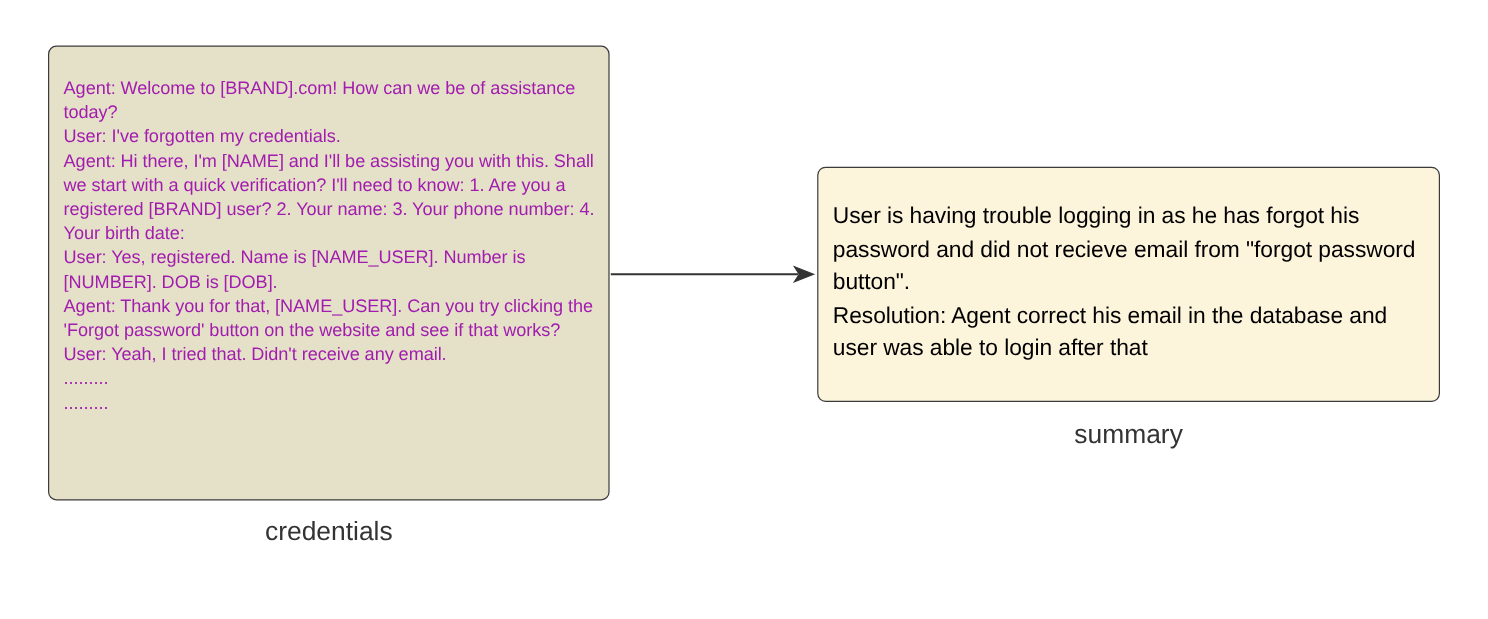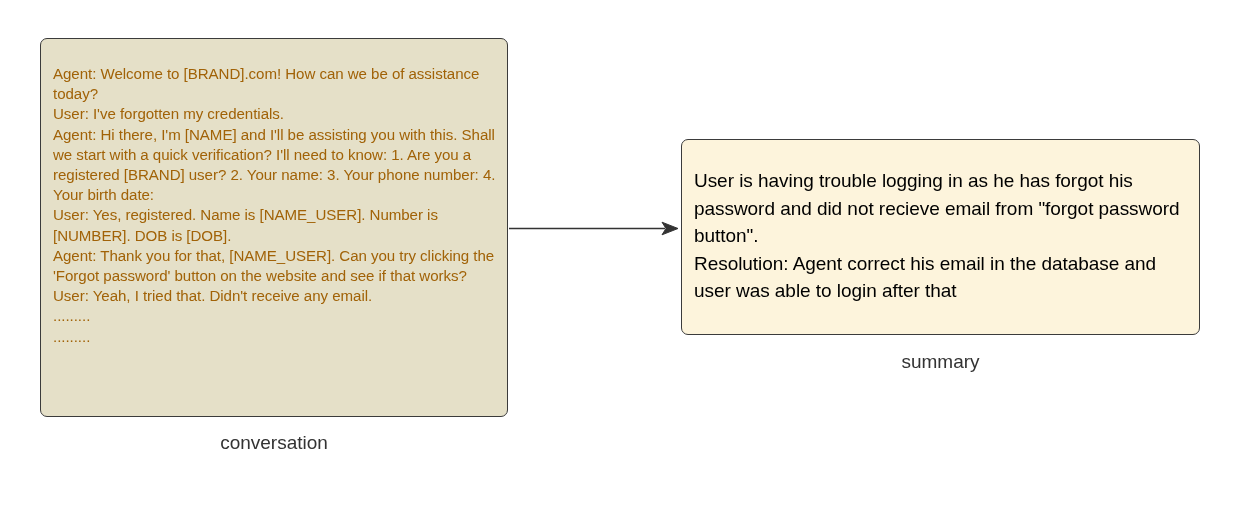--- a/index.html
+++ b/index.html
@@ -37,21 +37,21 @@
     width: 468px;
     height: 379px;
     background: #e5e0c8;
   }
 
   #conversation-text {
     position: absolute;
     left: 12px;
     top: 25px;
     width: 444px;
-    color: #a16207;
+    color: #a21caf;
     font-size: 15.1px;
     line-height: 20.2px;
     white-space: pre-wrap;
     word-wrap: break-word;
     letter-spacing: -0.05px;
   }
 
   
   #summary-node {
     left: 681px;
@@ -71,21 +71,21 @@
     line-height: 27.5px;
     white-space: pre-wrap;
     word-wrap: break-word;
     letter-spacing: -0.05px;
   }
 
   
   .caption {
     position: absolute;
     color: #333333;
-    font-size: 19px;
+    font-size: 22px;
     line-height: 22px;
     text-align: center;
     white-space: nowrap;
   }
 
   #conversation-caption {
     left: 40px;
     top: 432px;
     width: 468px;
   }
@@ -114,21 +114,21 @@
   <div class="node" id="conversation-node">
     <div id="conversation-text">Agent: Welcome to [BRAND].com! How can we be of assistance today?
 User: I've forgotten my credentials.
 Agent: Hi there, I'm [NAME] and I'll be assisting you with this. Shall we start with a quick verification? I'll need to know: 1. Are you a registered [BRAND] user? 2. Your name: 3. Your phone number: 4. Your birth date:
 User: Yes, registered. Name is [NAME_USER]. Number is [NUMBER]. DOB is [DOB].
 Agent: Thank you for that, [NAME_USER]. Can you try clicking the 'Forgot password' button on the website and see if that works?
 User: Yeah, I tried that. Didn't receive any email.
 .........
 .........</div>
   </div>
-  <div class="caption" id="conversation-caption">conversation</div>
+  <div class="caption" id="conversation-caption">credentials</div>
 
   <div class="node" id="summary-node">
     <div id="summary-text">User is having trouble logging in as he has forgot his password and did not recieve email from "forgot password button".
 Resolution: Agent correct his email in the database and user was able to login after that</div>
   </div>
   <div class="caption" id="summary-caption">summary</div>
 
   <svg id="edge-svg" viewBox="0 0 1240 516">
     <g>
       <line x1="509" y1="228.5" x2="665" y2="228.5" stroke="#333333" stroke-width="1.6"></line>

